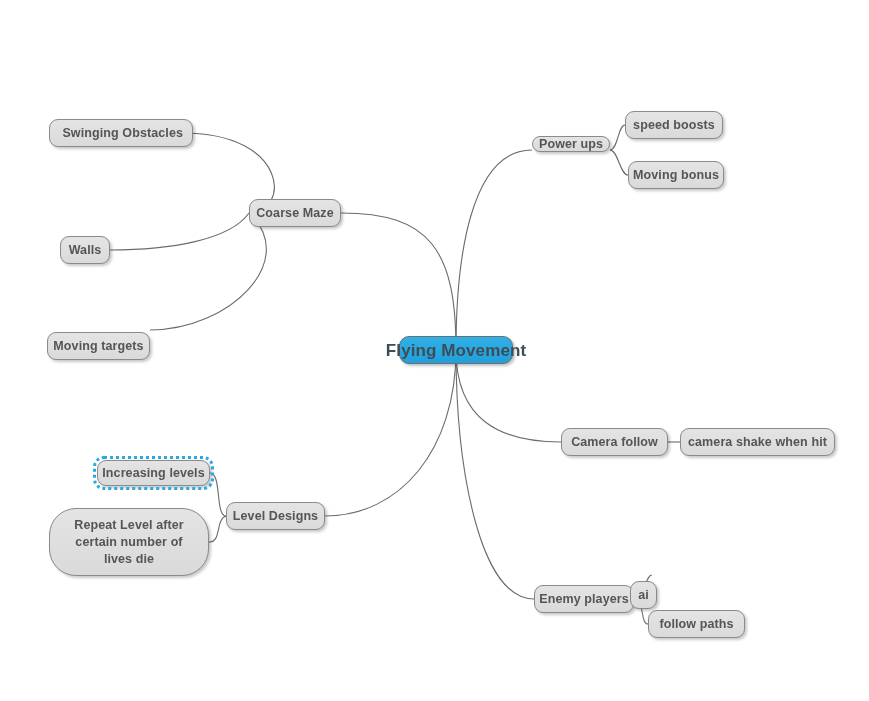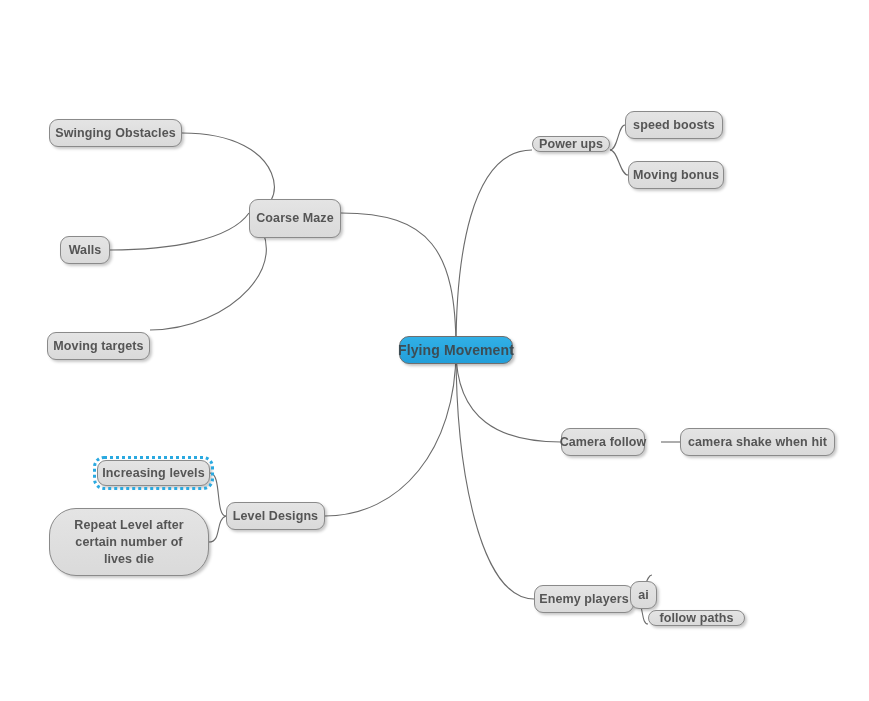--- a/index.html
+++ b/index.html
@@ -50,21 +50,21 @@
     white-space: normal;
     padding: 6px 10px;
     border-radius: 27px;
   }
   .node.root {
     background: #28a8e0;
     background-image: linear-gradient(to bottom, #31b0e6 0%, #229fda 100%);
     border: 1px solid #6f6f6f;
     border-radius: 10px;
     color: #3d4d55;
-    font-size: 14px;
+    font-size: 17px;
     box-shadow: 2px 2px 3px rgba(0,0,0,0.25);
   }
   .node.selected {
     outline: none;
     border: 1px solid #8a8a8a;
   }
   .sel-ring {
     position: absolute;
     border: 3px dotted #2aa9e0;
     border-radius: 11px;
@@ -98,45 +98,45 @@
   <div id="nodes-layer">
       <div class="node" style="left: 532px; top: 136px; width: 78px; height: 16px;">
         <span>Power ups</span>
       </div>
       <div class="node" style="left: 625px; top: 111px; width: 98px; height: 28px;">
         <span>speed boosts</span>
       </div>
       <div class="node" style="left: 628px; top: 161px; width: 96px; height: 28px;">
         <span>Moving bonus</span>
       </div>
-      <div class="node" style="left: 249px; top: 199px; width: 92px; height: 39px;">
+      <div class="node" style="left: 249px; top: 199px; width: 92px; height: 28px;">
         <span>Coarse Maze</span>
       </div>
-      <div class="node" style="left: 49px; top: 119px; width: 133px; height: 28px;">
+      <div class="node" style="left: 49px; top: 119px; width: 144px; height: 28px; justify-content: flex-end;">
         <span>Swinging Obstacles</span>
       </div>
       <div class="node" style="left: 60px; top: 236px; width: 50px; height: 28px;">
         <span>Walls</span>
       </div>
       <div class="node" style="left: 47px; top: 316px; width: 103px; height: 28px; margin-top: 16px;">
         <span>Moving targets</span>
       </div>
-      <div class="node" style="left: 561px; top: 428px; width: 84px; height: 28px;">
+      <div class="node" style="left: 561px; top: 428px; width: 107px; height: 28px;">
         <span>Camera follow</span>
       </div>
       <div class="node" style="left: 680px; top: 428px; width: 155px; height: 28px;">
         <span>camera shake when hit</span>
       </div>
       <div class="node" style="left: 534px; top: 585px; width: 100px; height: 28px;">
         <span>Enemy players</span>
       </div>
       <div class="node" style="left: 630px; top: 561px; width: 27px; height: 28px; margin-top: 20px;">
         <span>ai</span>
       </div>
-      <div class="node" style="left: 648px; top: 610px; width: 97px; height: 16px;">
+      <div class="node" style="left: 648px; top: 610px; width: 97px; height: 28px;">
         <span>follow paths</span>
       </div>
       <div class="node" style="left: 226px; top: 502px; width: 99px; height: 28px;">
         <span>Level Designs</span>
       </div>
       <div class="node selected" style="left: 97px; top: 460px; width: 113px; height: 26px; border-radius: 9px;">
         <span>Increasing levels</span>
       </div>
       <div class="sel-ring" style="left: 93px; top: 456px; width: 121px; height: 34px; border-color: rgb(42, 169, 224);"></div>
       <div class="node multiline" style="left: 49px; top: 508px; width: 160px; height: 68px;">

